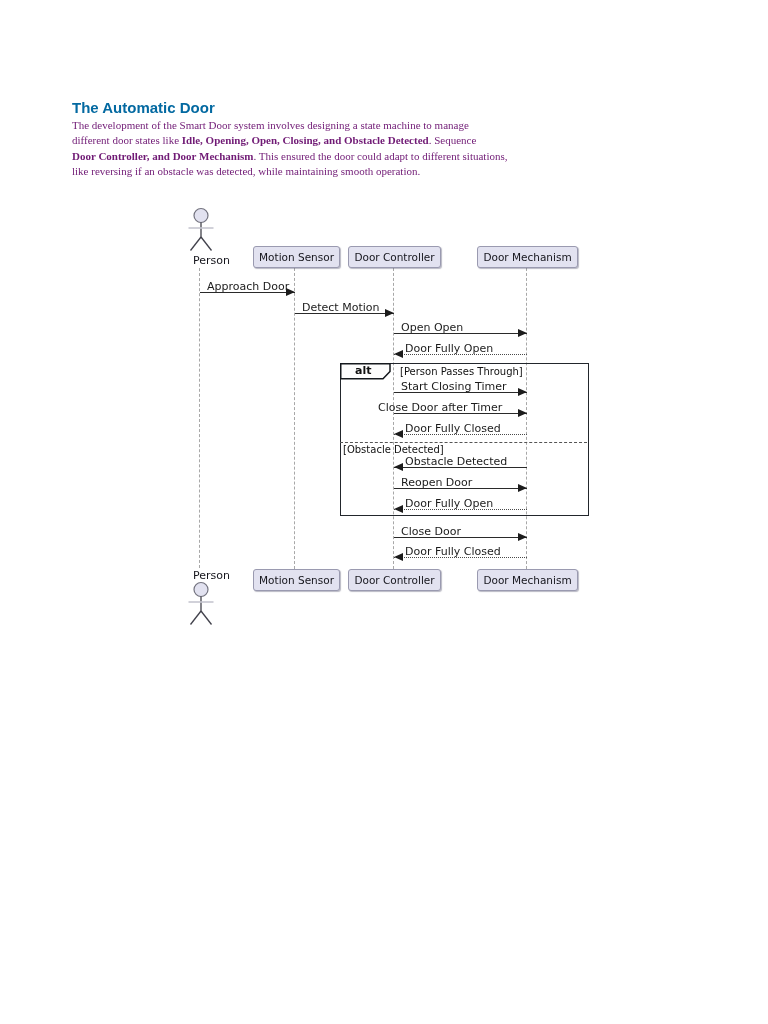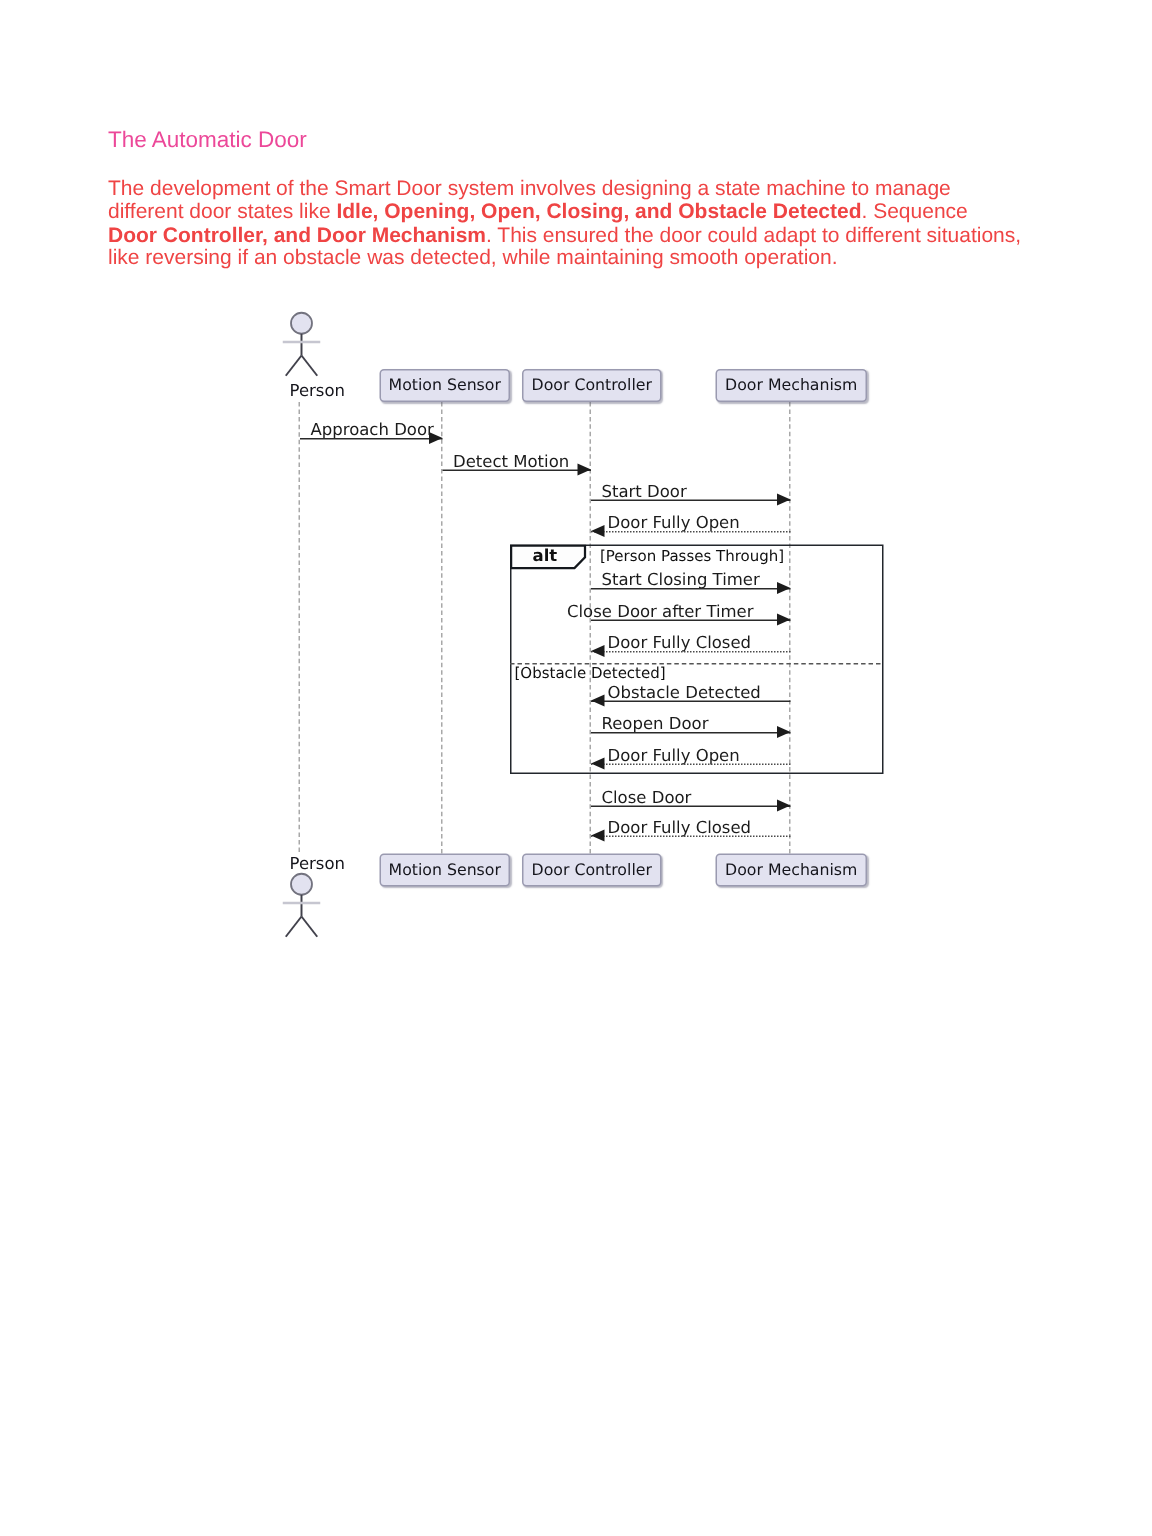--- a/index.html
+++ b/index.html
@@ -1,21 +1,21 @@
 <!DOCTYPE html>
 <html><head>
 <meta charset="utf-8">
 <style>
   html,body{margin:0;padding:0;background:#ffffff;}
   .page{position:relative;width:768px;height:1024px;background:#ffffff;overflow:hidden;
         font-family:"Liberation Sans",sans-serif;}
 
   
-  .doc-title{position:absolute;left:72px;top:85px;font-size:15px;font-weight:normal;color:#ec4899;}
-  .para{position:absolute;left:72px;top:118px;font-size:14px;line-height:15.4px;color:#ef4444;}
+  .doc-title{position:absolute;left:72px;top:99px;font-size:15px;font-weight:bold;color:#0369a1;}
+  .para{position:absolute;left:72px;top:118px;font-size:11px;line-height:15.4px;color:#701a75;font-family:Liberation Serif, serif;}
   .para .line{white-space:nowrap;}
   .para .b{font-weight:bold;margin-top:20px;}
 
   
   .dg{font-family:"DejaVu Sans",sans-serif;}
   .pbox{position:absolute;height:20px;background:#E2E2F0;border:1px solid #9a9ab0;border-radius:3px;
         box-shadow:1px 1px 1px rgba(100,100,125,.45);display:flex;align-items:center;justify-content:center;
         font-family:"DejaVu Sans",sans-serif;font-size:10.5px;color:#15151c;}
   .lifeline{position:absolute;width:0;border-left:1px dashed #a8a8a8;}
   .actor-label{position:absolute;transform:translateX(-50%);font-family:"DejaVu Sans",sans-serif;
@@ -77,21 +77,21 @@
       <div class="ah ah-r" style="left:286px;top:288px"></div>
     </div>
 
     <div>
       <div class="msg-label" style="left:302px;top:301px">Detect Motion</div>
       <div class="msg-line" style="left:295px;top:313px;width:99px"></div>
       <div class="ah ah-r" style="left:385px;top:309px"></div>
     </div>
 
     <div>
-      <div class="msg-label" style="left:401px;top:321px">Start Door</div>
+      <div class="msg-label" style="left:401px;top:321px">Open Open</div>
       <div class="msg-line" style="left:394px;top:333px;width:133px"></div>
       <div class="ah ah-r" style="left:518px;top:329px"></div>
     </div>
 
     <div>
       <div class="msg-label" style="left:405px;top:342px">Door Fully Open</div>
       <div class="msg-line dotted" style="left:394px;top:354px;width:133px"></div>
       <div class="ah ah-l" style="left:394px;top:350px"></div>
     </div>
 

